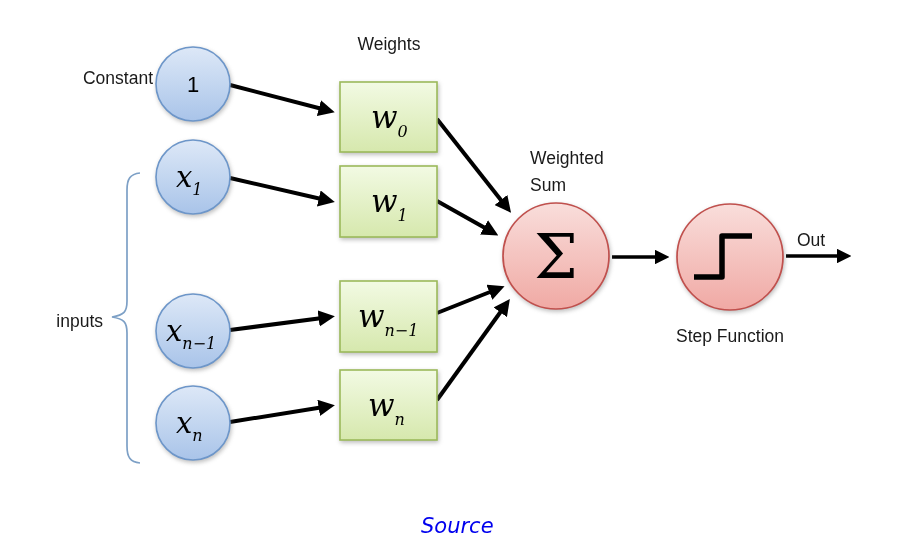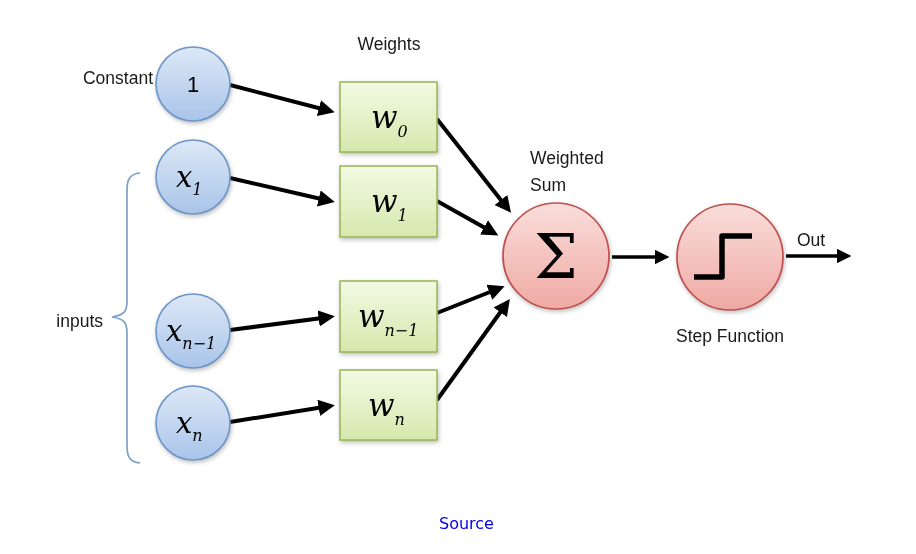--- a/index.html
+++ b/index.html
@@ -31,27 +31,28 @@
     fill: #000000;
   }
   .sigma {
     font-family: "DejaVu Serif", serif;
     font-size: 62px;
     fill: #000000;
   }
   .shadowed { filter: drop-shadow(1.5px 2.5px 2px rgba(110,110,110,0.45)); }
   .source-link {
     position: absolute;
-    left: 439px;
+    left: 421px;
     top: 514px;
     font-family: "DejaVu Sans", sans-serif;
-    font-size: 16px;
+    font-size: 21px;
     color: #0000ee;
     text-decoration: none;
     cursor: pointer;
+    font-style: italic;
   }
 </style>
 </head>
 <body>
 
 <div class="stage">
   <svg width="916" height="554" viewBox="0 0 916 554" xmlns="http://www.w3.org/2000/svg">
     <defs>
       <linearGradient id="gBlue" x1="0" y1="0" x2="0" y2="1">
         <stop offset="0" stop-color="#dde8f7"></stop>

